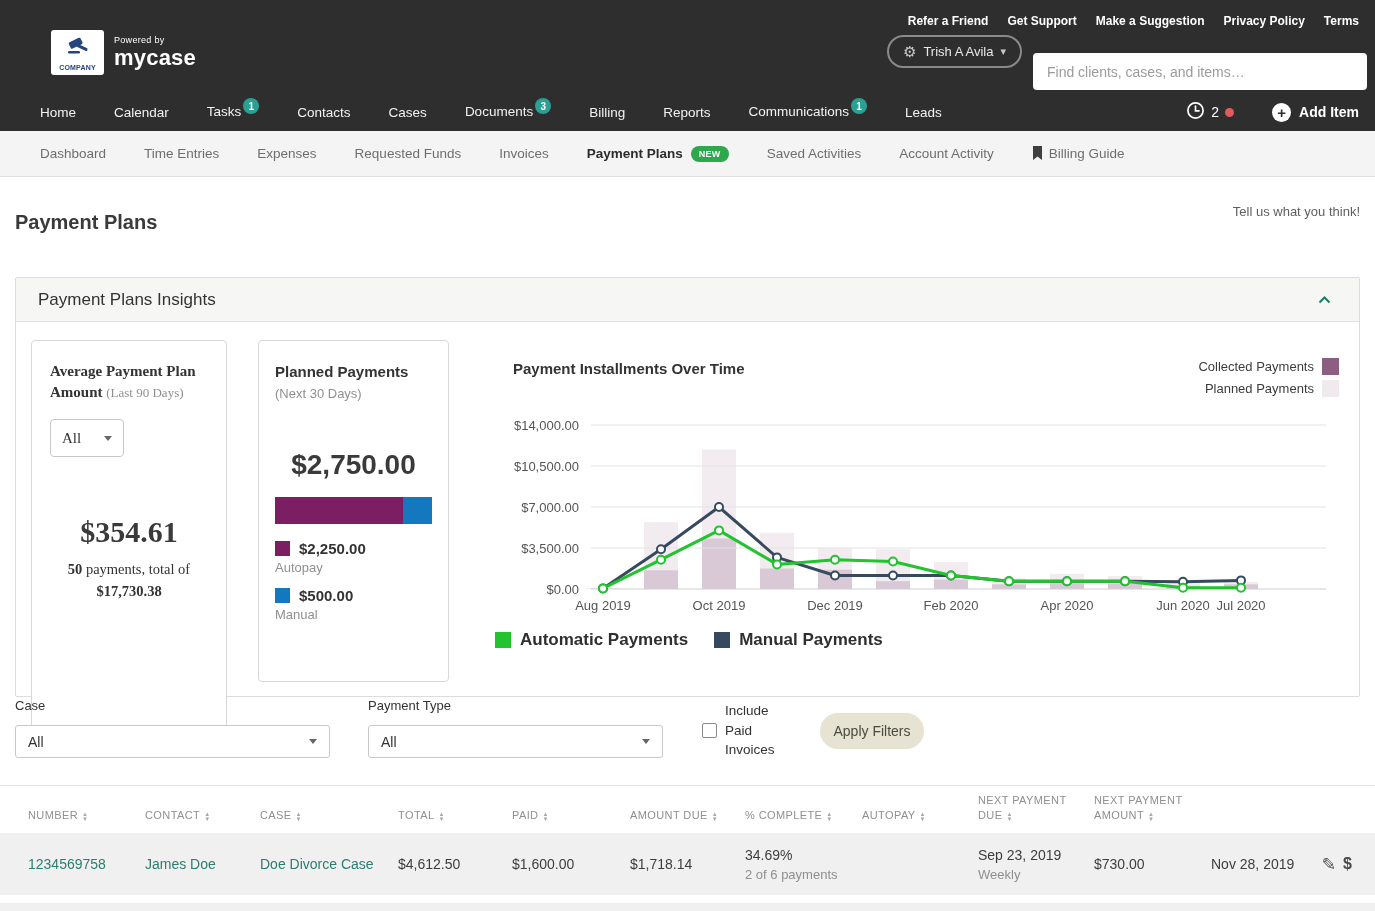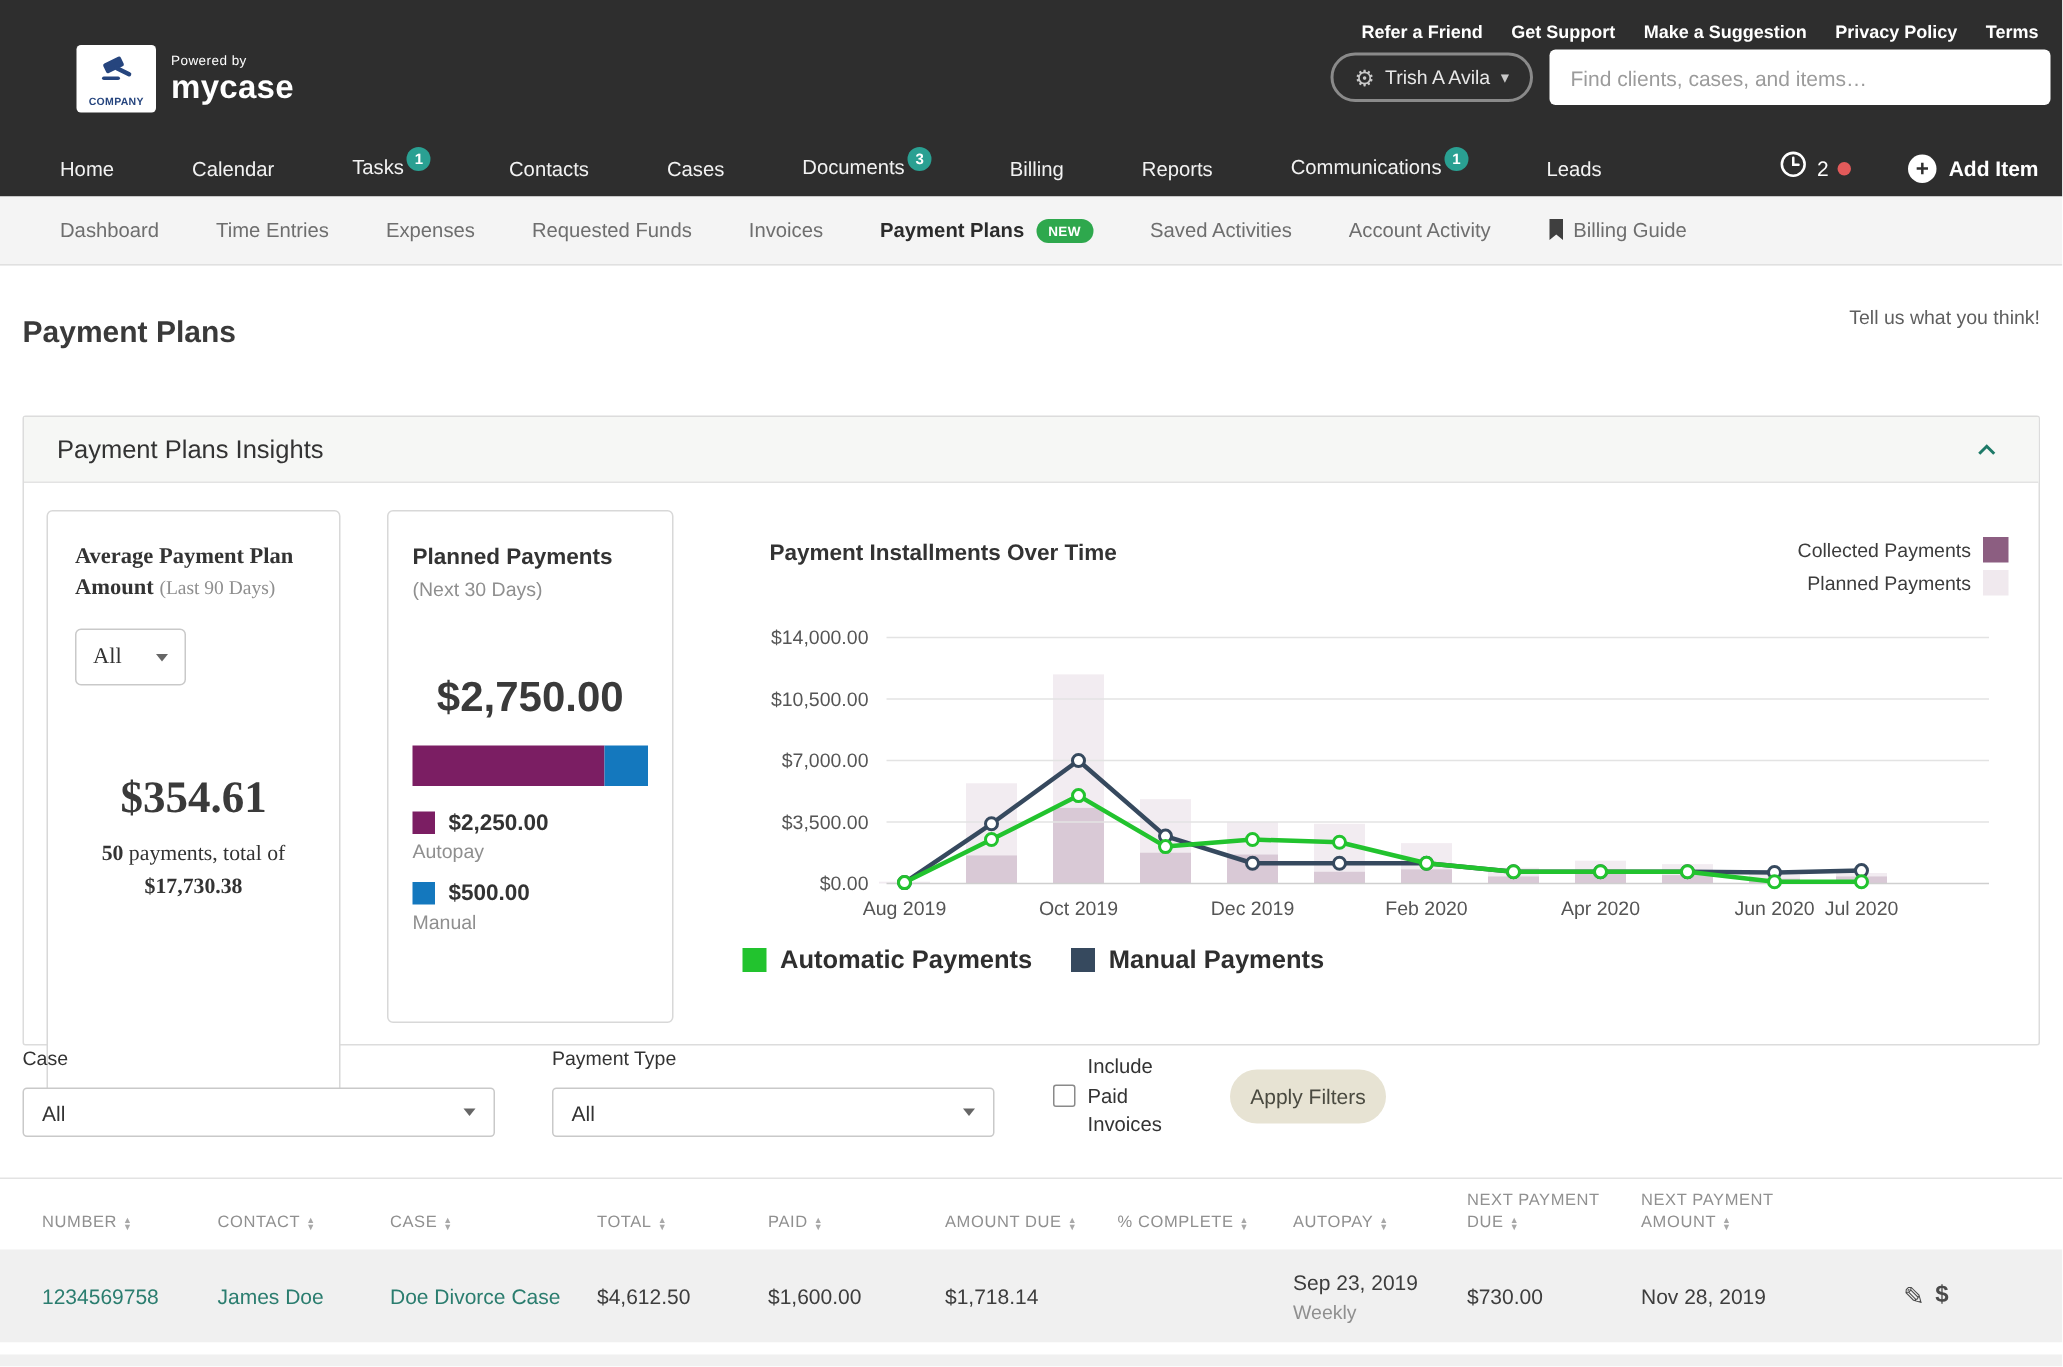--- a/index.html
+++ b/index.html
@@ -17,23 +17,23 @@
   .logo-company{font-size:7px;font-weight:700;color:#26457e;letter-spacing:.2px;margin-top:1px;}
   .powered{display:flex;flex-direction:column;line-height:1;}
   .powered-by{color:#fff;font-size:9px;letter-spacing:.3px;margin-bottom:2px;}
   .brand{color:#fff;font-size:22px;font-weight:700;letter-spacing:.2px;}
   .user-pill{position:absolute;right:353px;top:35px;height:33px;display:flex;align-items:center;gap:7px;
              border:2px solid #8a8a8a;border-radius:17px;padding:0 14px;color:#e8e8e8;font-size:13px;cursor:pointer;}
   .gear{color:#c9c9c9;font-size:15px;}
   .caret-sm{color:#c9c9c9;font-size:11px;}
   .search-box{position:absolute;right:8px;top:33px;width:334px;height:37px;}
   .search-box input{width:100%;height:100%;border:none;border-radius:4px;padding:0 14px;font-size:14px;
-             font-family:"Liberation Sans",sans-serif;color:#333;outline:none;}
+             font-family:"Liberation Sans",sans-serif;color:#333;outline:none;margin-top:20px;}
   .search-box input::placeholder{color:#9b9b9b;}
-  .main-nav{position:absolute;left:40px;bottom:0;height:38px;display:flex;align-items:center;gap:52px;}
+  .main-nav{position:absolute;left:40px;bottom:0;height:38px;display:flex;align-items:center;gap:38px;}
   .nav-item{display:flex;align-items:flex-start;color:#f2f2f2;font-size:13.5px;cursor:pointer;}
   .nav-badge{background:#2aa092;color:#fff;font-size:10px;font-weight:700;min-width:16px;height:16px;
              border-radius:8px;display:flex;align-items:center;justify-content:center;margin-left:2px;
              transform:translateY(-6px);padding:0 4px;}
   .nav-right{position:absolute;right:16px;bottom:0;height:38px;display:flex;align-items:center;gap:10px;}
   .notif{display:flex;align-items:center;gap:6px;cursor:pointer;margin-right:28px;}
   .notif-count{color:#fff;font-size:14px;}
   .notif-dot{width:9px;height:9px;border-radius:50%;background:#e25a5a;}
   .add-item{display:flex;align-items:center;gap:8px;cursor:pointer;}
   .plus-circle{width:19px;height:19px;border-radius:50%;background:#fff;color:#2e2e2e;font-size:15px;
@@ -460,20 +460,24 @@
           <div class="td">
             <span class="cell-main">$4,612.50</span>
           </div>
           <div class="td">
             <span class="cell-main">$1,600.00</span>
           </div>
           <div class="td">
             <span class="cell-main">$1,718.14</span>
           </div>
           <div class="td">
+            <span class="cell-main">34.69%</span>
+            <span class="cell-sub">2 of 6 payments</span>
+          </div>
+          <div class="td">
             <span class="cell-main"></span>
           </div>
           <div class="td">
             <span class="cell-main">Sep 23, 2019</span>
             <span class="cell-sub">Weekly</span>
           </div>
           <div class="td">
             <span class="cell-main">$730.00</span>
           </div>
           <div class="td">

